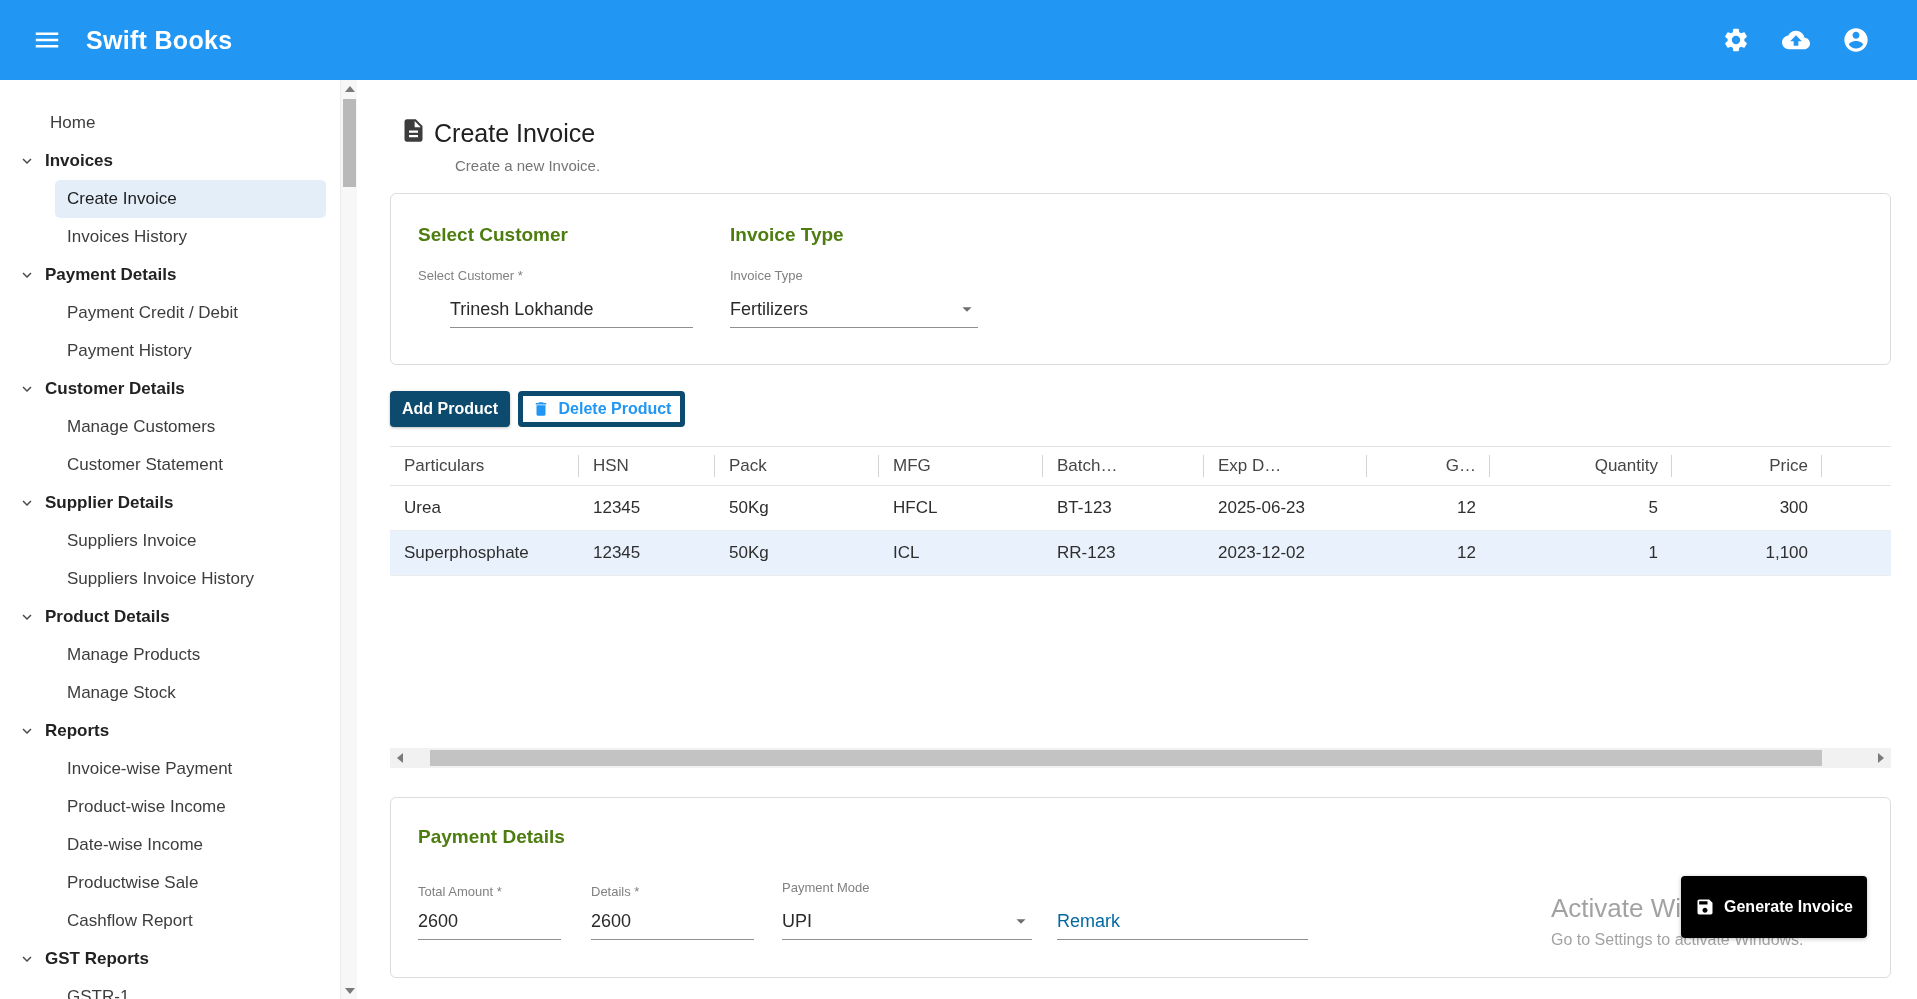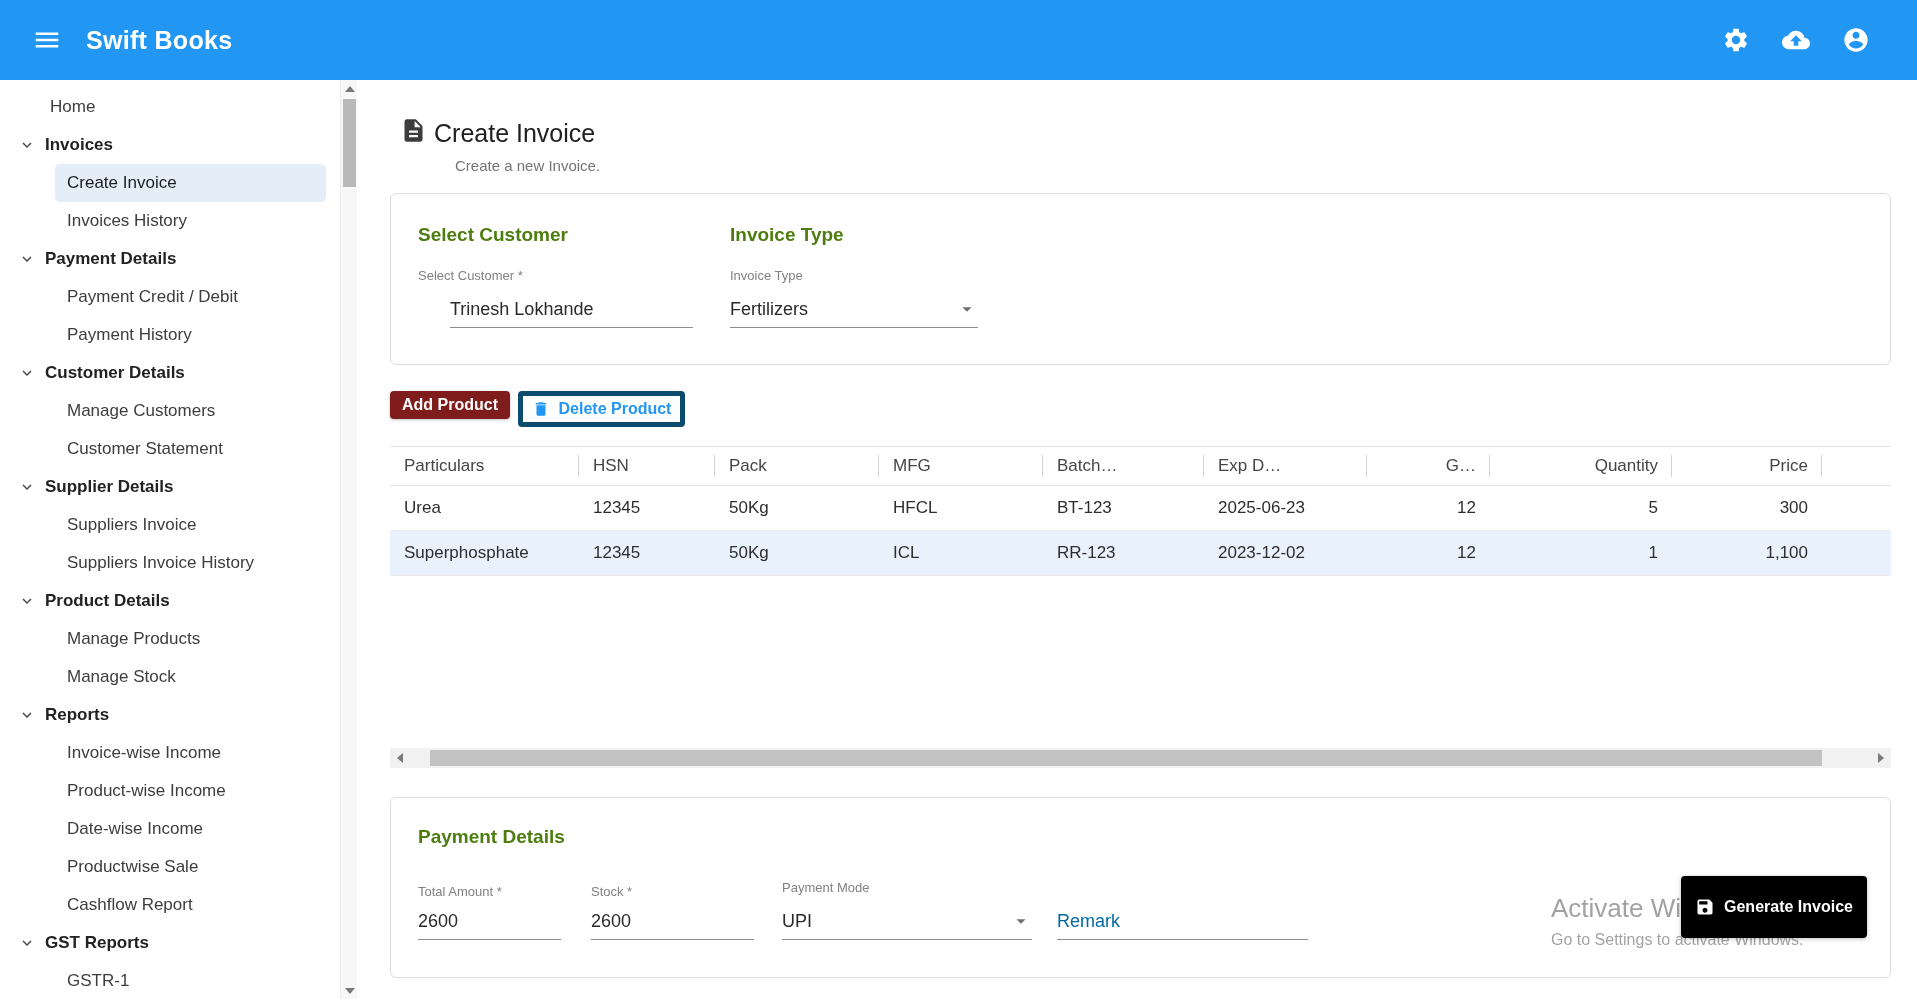--- a/index.html
+++ b/index.html
@@ -9,21 +9,21 @@
 
   
   .appbar { position:absolute; left:0; top:0; width:1917px; height:80px; background:#2196f3;
     display:flex; align-items:center; color:#fff; z-index:20; }
   .menu-btn { margin-left:30px; width:34px; height:34px; display:flex; align-items:center; justify-content:center; cursor:pointer; background:none; border:none; }
   .app-title { margin-left:22px; font-size:25px; font-weight:600; letter-spacing:.3px; color:#fff; }
   .appbar-icons { margin-left:auto; margin-right:47px; display:flex; gap:32px; align-items:center; }
   .appbar-icons .icon-btn { width:28px; height:28px; display:flex; align-items:center; justify-content:center; cursor:pointer; background:none; border:none; }
 
   
-  .sidebar { position:absolute; left:0; top:80px; width:340px; height:919px; background:#fff; padding-top:8px; z-index:10; overflow:hidden; }
+  .sidebar { position:absolute; left:0; top:80px; width:340px; height:919px; background:#fff; padding-top:24px; z-index:10; overflow:hidden; }
   .nav-item { height:38px; display:flex; align-items:center; font-size:17px; color:#3d3d3d; cursor:pointer; white-space:nowrap; }
   .nav-item.top { padding-left:50px; }
   .nav-item.section { padding-left:18px; gap:9px; font-weight:700; color:#222; }
   .nav-item.sub { padding-left:67px; }
   .nav-item.sub.active { background:#e4eef9; border-radius:5px; margin:0 14px 0 55px; padding-left:12px; color:#1d1d1d; }
   .chev { flex:0 0 auto; }
 
   
   .vscroll { position:absolute; left:340px; top:80px; width:17px; height:919px; background:#f7f7f7; border-left:1px solid #ececec; z-index:11; }
   .vs-arrow { position:absolute; left:0; width:17px; height:17px; display:flex; align-items:center; justify-content:center; cursor:pointer; }
@@ -46,21 +46,21 @@
   .card.customer { left:390px; top:193px; width:1501px; height:172px; }
   .card.payment  { left:390px; top:797px; width:1501px; height:181px; }
   .card-h { position:absolute; font-size:19px; font-weight:700; color:#4d7c0f; }
   .flabel { position:absolute; font-size:13px; color:#818181; }
   .ufield { position:absolute; border-bottom:1px solid #8f8f8f; height:40px; display:flex; align-items:flex-end; padding-bottom:7px; cursor:text; }
   .uvalue { font-size:18px; color:#2a2a2a; }
   .uvalue.placeholder { color:#0369a1;margin-top:16px; }
   .ufield.select { justify-content:space-between; cursor:pointer; }
 
   
-  .btn-add { position:absolute; left:390px; top:391px; width:120px; height:28px; background:#7f1d1d; color:#fff;
+  .btn-add { position:absolute; left:390px; top:391px; width:120px; height:36px; background:#0c4a6e; color:#fff;
     border:none; border-radius:4px; font-size:16px; font-weight:600; cursor:pointer; box-shadow:0 1px 3px rgba(0,0,0,.25);
     font-family:inherit; }
   .btn-del { position:absolute; left:518px; top:391px; width:167px; height:36px; background:#fff; color:#2196f3;
     border:5px solid #0c4a6e; border-radius:4px; font-size:16px; font-weight:600; cursor:pointer;
     display:flex; align-items:center; justify-content:center; gap:9px; font-family:inherit; }
   .btn-generate { position:absolute; left:1681px; top:876px; width:186px; height:62px; background:#000000; color:#fff;
     border:none; border-radius:4px; font-size:16px; font-weight:700; cursor:pointer; z-index:6;
     display:flex; align-items:center; justify-content:center; gap:9px; box-shadow:0 1px 4px rgba(0,0,0,.25); font-family:inherit; }
 
   
@@ -189,21 +189,21 @@
         <span>Manage Stock</span>
       </div>
 
     <div class="nav-item section">
         <svg class="chev" viewBox="0 0 24 24" width="18" height="18">
           <path d="M16.59 8.59L12 13.17 7.41 8.59 6 10l6 6 6-6z" fill="#4a4a4a"></path>
         </svg>
         <span>Reports</span>
       </div>
     <div class="nav-item sub">
-        <span>Invoice-wise Income</span>
+        <span>Invoice-wise Payment</span>
       </div>
     <div class="nav-item sub">
         <span>Product-wise Income</span>
       </div>
     <div class="nav-item sub">
         <span>Date-wise Income</span>
       </div>
     <div class="nav-item sub">
         <span>Productwise Sale</span>
       </div>
@@ -314,21 +314,21 @@
   </div>
 
   <section class="card payment">
     <div class="card-h" style="left:27px; top:28px;">Payment Details</div>
 
     <div class="flabel" style="left:27px; top:86px;">Total Amount *</div>
     <div class="ufield" style="left:27px; top:102px; width:143px;">
       <span class="uvalue">2600</span>
     </div>
 
-    <div class="flabel" style="left:200px; top:86px;">Stock *</div>
+    <div class="flabel" style="left:200px; top:86px;">Details *</div>
     <div class="ufield" style="left:200px; top:102px; width:163px;">
       <span class="uvalue">2600</span>
     </div>
 
     <div class="flabel" style="left:391px; top:82px;">Payment Mode</div>
     <div class="ufield select" style="left:391px; top:102px; width:250px;">
       <span class="uvalue">UPI</span>
       <svg viewBox="0 0 24 24" width="22" height="22">
           <path d="M7 10l5 5 5-5z" fill="#6f6f6f"></path>
         </svg>

